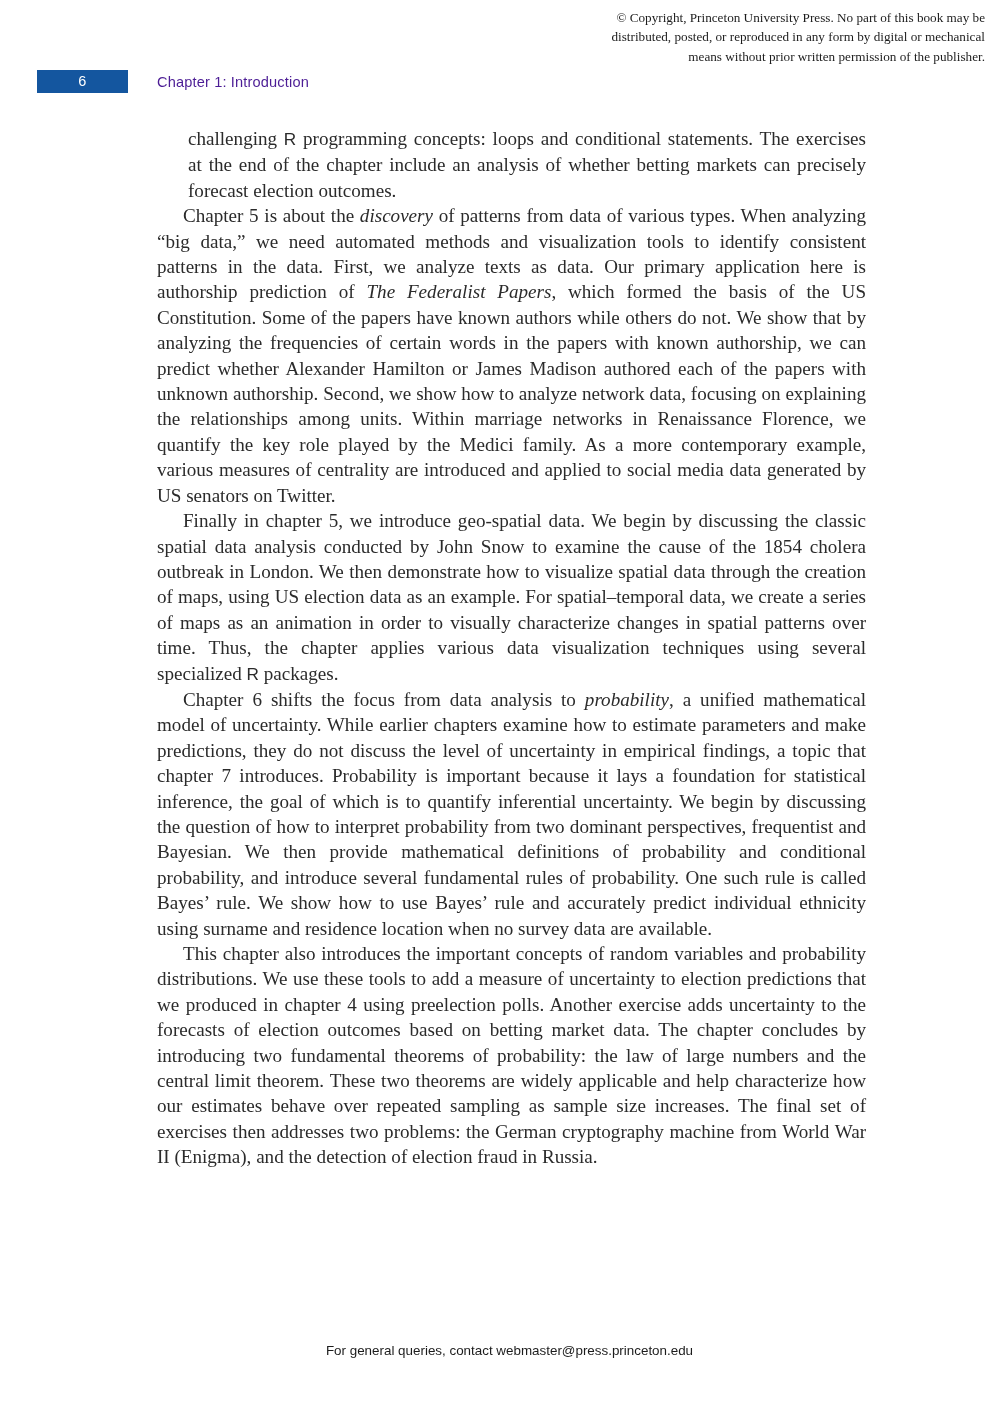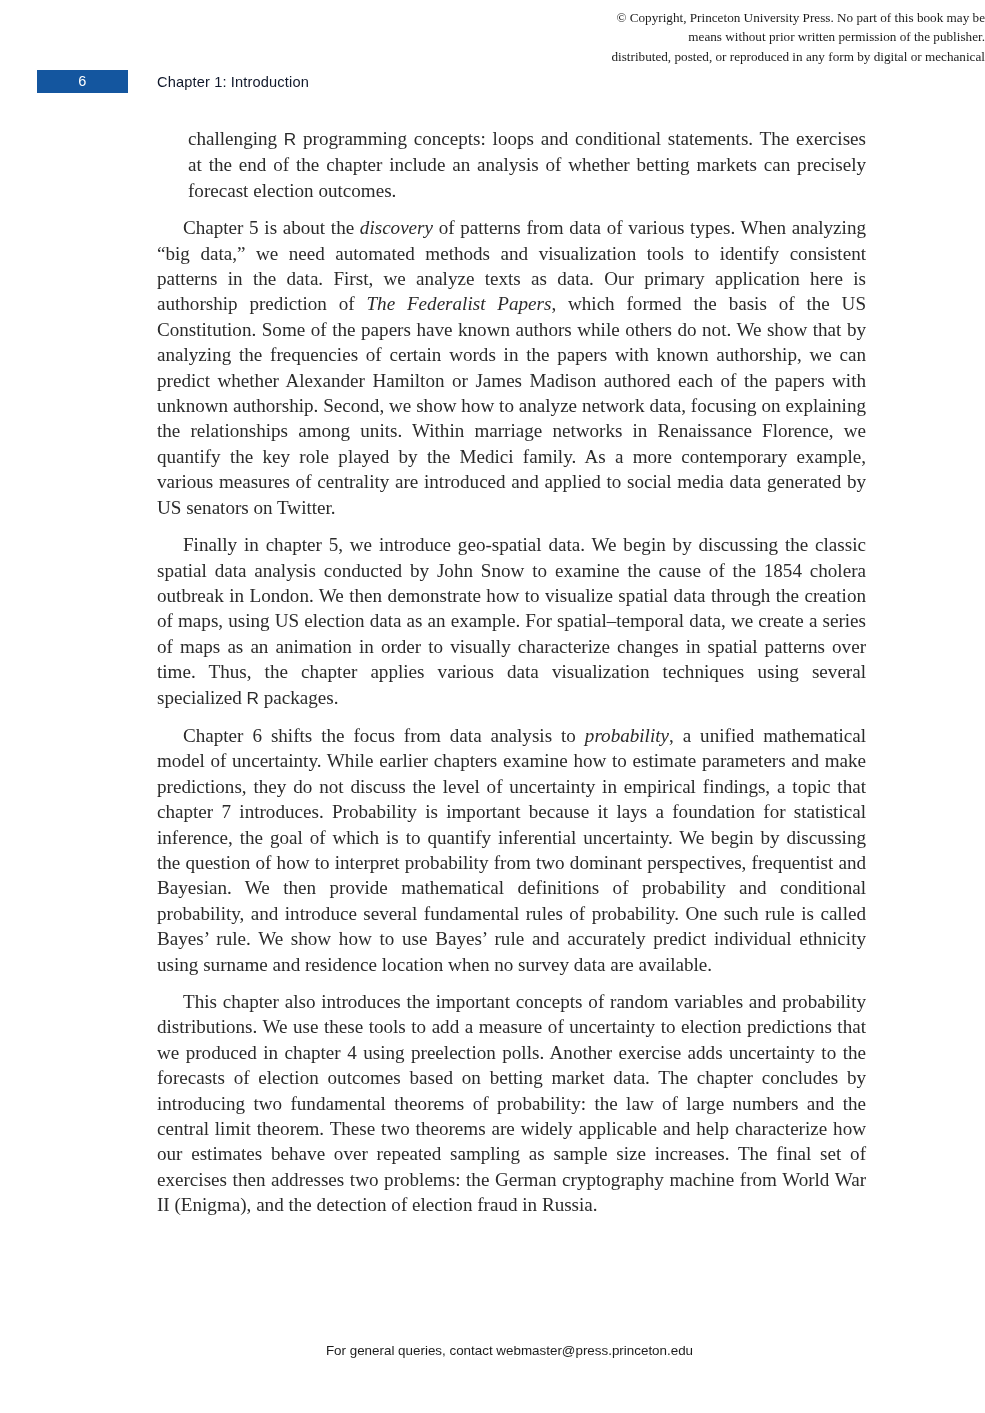--- a/index.html
+++ b/index.html
@@ -56,21 +56,21 @@
     color: #ffffff;
     letter-spacing: 0.2px;
   }
   .chapter-label {
     position: absolute;
     left: 157px;
     top: 1px;
     font-family: "Liberation Sans", sans-serif;
     font-size: 14.6px;
     line-height: 22px;
-    color: #0f172a;
+    color: #4c1d95;
     letter-spacing: 0.15px;
     white-space: nowrap;
   }
 
   
   .body-col {
     position: absolute;
     left: 157px;
     top: 126px;
     width: 709px;
@@ -79,21 +79,21 @@
     margin: 0;
     text-align: justify;
     text-justify: inter-word;
     font-size: 19.1px;
     line-height: 25.4px;
     text-indent: 26px;
     hyphens: manual;
     -webkit-hyphens: manual;
   }
   .body-col p.noindent { text-indent: 0; margin-left: 31px; }
-  .body-col p + p { margin-top: 12px; }
+  .body-col p + p { margin-top: 0px; }
 
   .ital { font-style: italic; }
   .code-r {
     font-family: "Liberation Sans", sans-serif;
     font-size: 17.2px;
   }
 
   
   .footer {
     position: absolute;
@@ -105,22 +105,22 @@
     font-size: 13.4px;
     line-height: 19px;
     color: #1c1c1c;
   }
 </style>
 </head>
 <body>
 
 <div class="copyright">
   <span class="cline">© Copyright, Princeton University Press. No part of this book may be</span>
+  <span class="cline">distributed, posted, or reproduced in any form by digital or mechanical</span>
   <span class="cline">means without prior written permission of the publisher.</span>
-  <span class="cline">distributed, posted, or reproduced in any form by digital or mechanical</span>
 </div>
 
 <div class="runhead">
   <div class="page-num-box">
     <span class="num">6</span>
   </div>
   <div class="chapter-label">Chapter 1:  Introduction</div>
 </div>
 
 <div class="body-col" id="body-col">

